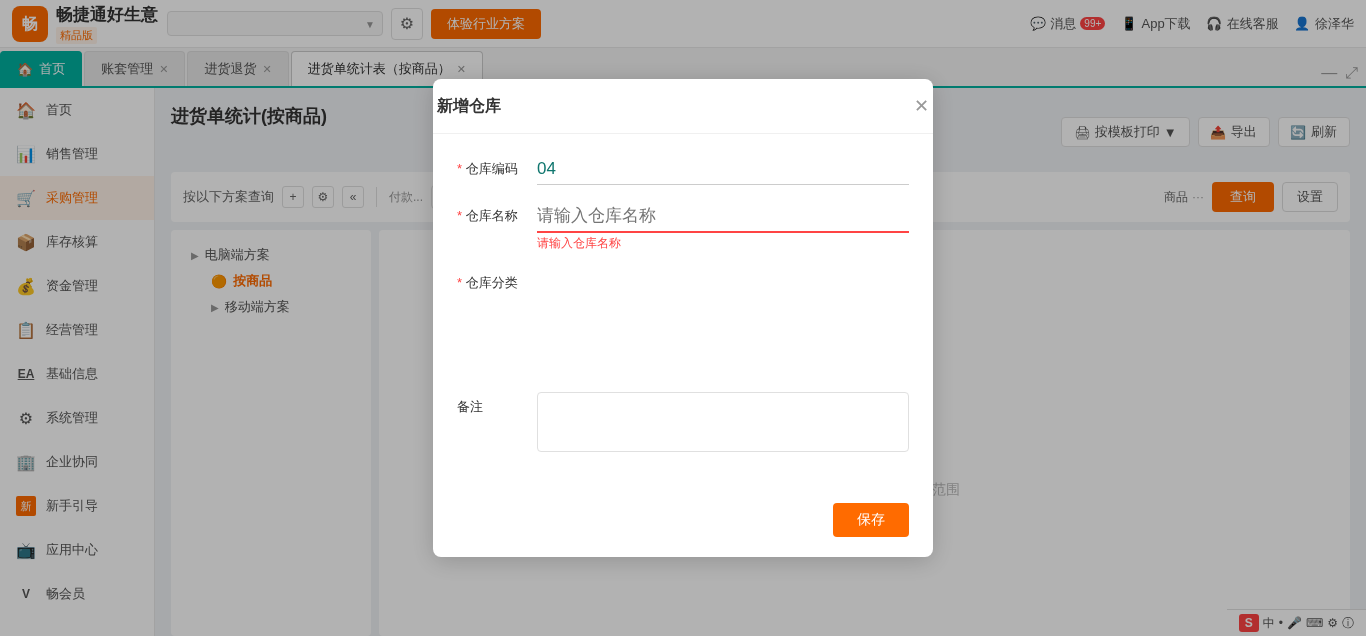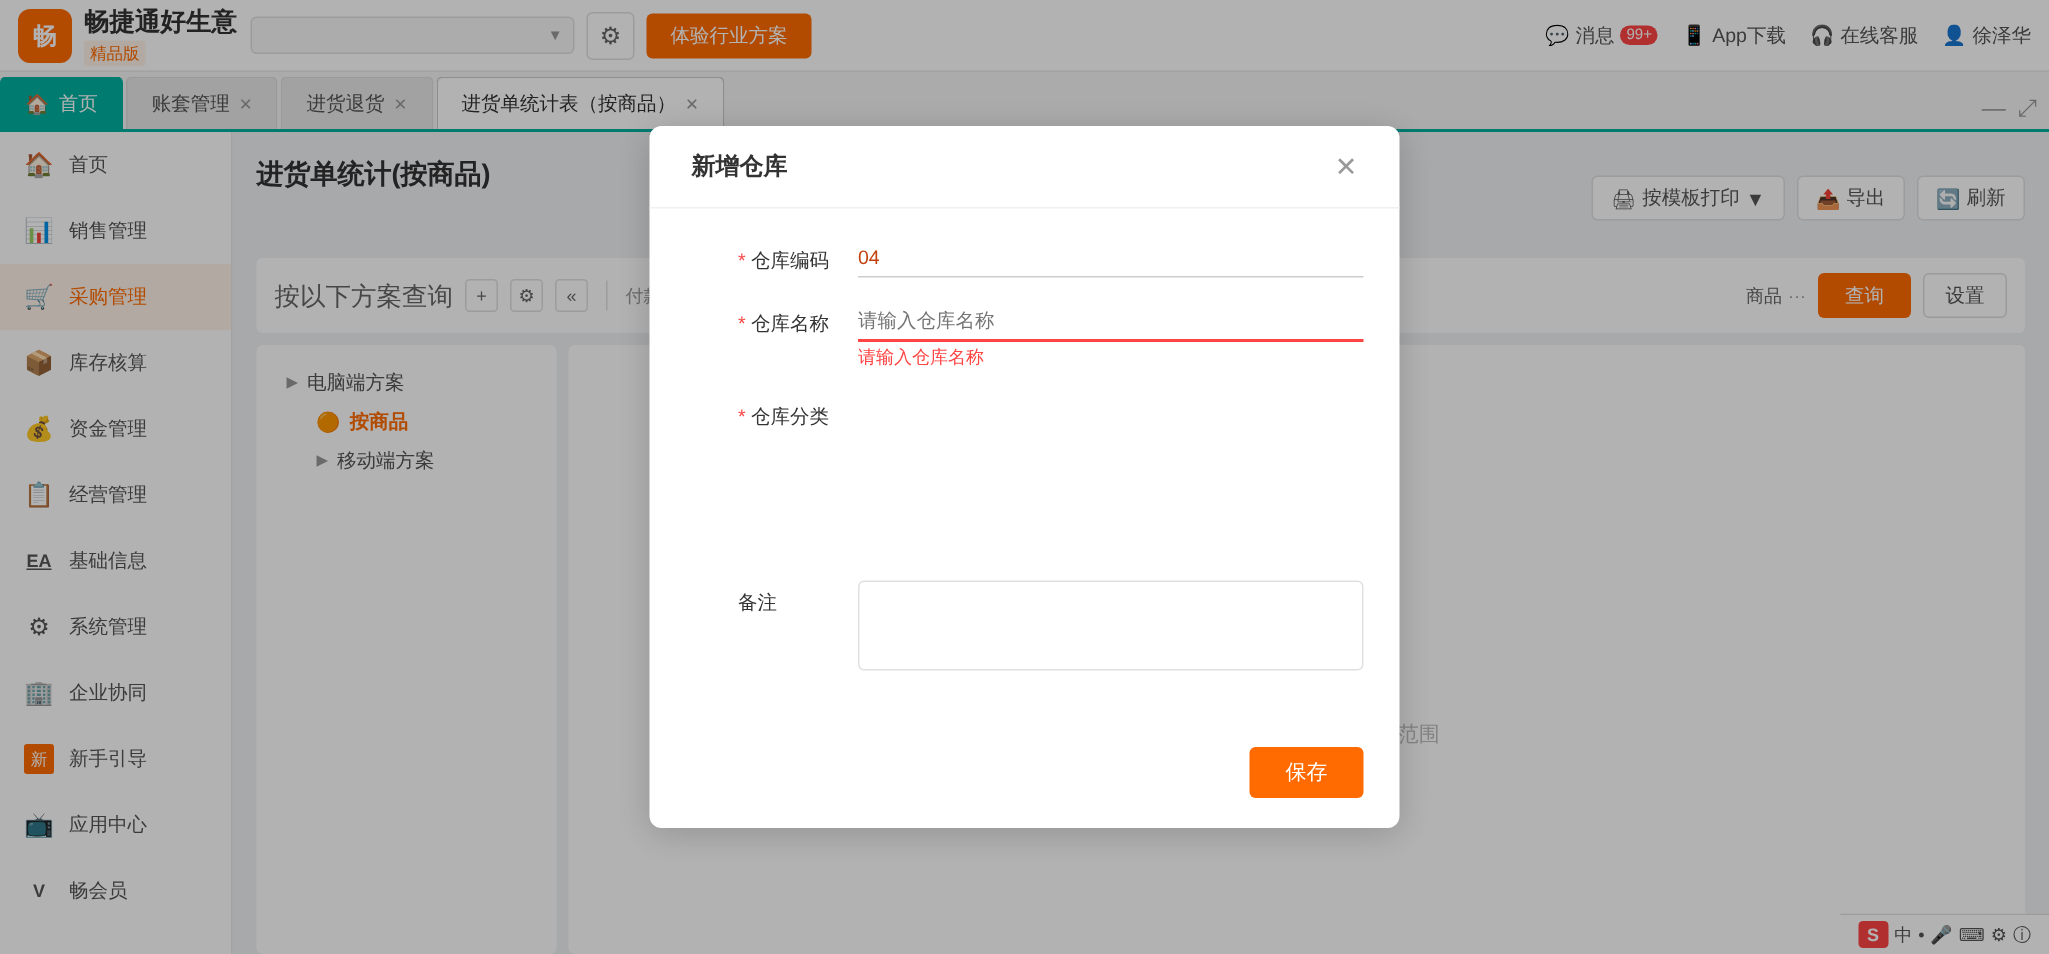--- a/index.html
+++ b/index.html
@@ -232,26 +232,26 @@
       width: 500px;
       padding: 0;
       box-shadow: 0 4px 24px rgba(0,0,0,0.18);
       position: relative;
       overflow: visible;
     }
     .dialog-header {
       display: flex;
       align-items: center;
       justify-content: space-between;
-      padding: 16px 28px;
+      padding: 16px 4px;
       border-bottom: 1px solid #f0f0f0;
     }
     .dialog-title { font-size: 16px; font-weight: bold; color: #333; }
     .dialog-close { font-size: 18px; color: #999; cursor: pointer; }
-    .dialog-body { padding: 20px 24px; margin-left: 35px; }
+    .dialog-body { padding: 20px 24px; }
     .form-row {
       display: flex;
       align-items: flex-start;
       margin-bottom: 16px;
       position: relative;
     }
     .form-label {
       width: 80px;
       font-size: 13px;
       color: #333;
@@ -259,22 +259,22 @@
       flex-shrink: 0;
     }
     .form-control {
       flex: 1;
     }
     .form-input {
       width: 100%;
       border: none;
       border-bottom: 1px solid #ccc;
       padding: 5px 0;
-      font-size: 13px;
-      color: #c2410c;
+      font-size: 17px;
+      color: #0f766e;
       outline: none;
       background: transparent;
     }
     .form-input.error { border-bottom: 2px solid #ff4444; }
     .error-msg { color: #ff4444; font-size: 12px; margin-top: 2px; }
     .form-textarea {
       width: 100%;
       border: 1px solid #e0e0e0;
       border-radius: 4px;
       padding: 6px 8px;
@@ -487,21 +487,21 @@
         </button>
         <button class="btn-outline">
           <span>🔄</span>
           <span>刷新</span>
         </button>
       </div>
     </div>
 
     <div style="background:white;border-radius:4px;padding:10px 12px;margin-bottom:8px;display:flex;align-items:center;gap:12px;">
       <div style="display:flex;align-items:center;gap:8px;">
-        <span style="color:#666;font-size:17px;white-space:nowrap;">按以下方案查询</span>
+        <span style="color:#666;font-size:13px;white-space:nowrap;">按以下方案查询</span>
         <button class="scheme-btn">+</button>
         <button class="scheme-btn">⚙</button>
         <button class="scheme-btn">«</button>
       </div>
       <div style="width:1px;height:20px;background:#e0e0e0;"></div>
 
       <div style="display:flex;align-items:center;gap:8px;flex:1;">
         <span style="font-size:12px;color:#999;">付款...</span>
         <input type="text" style="border: 1px solid rgb(224, 224, 224); border-radius: 4px; padding: 4px 8px; font-size: 12px; color: rgb(153, 153, 153); width: 180px;" placeholder="">
         <div style="display:flex;align-items:center;gap:4px;">

